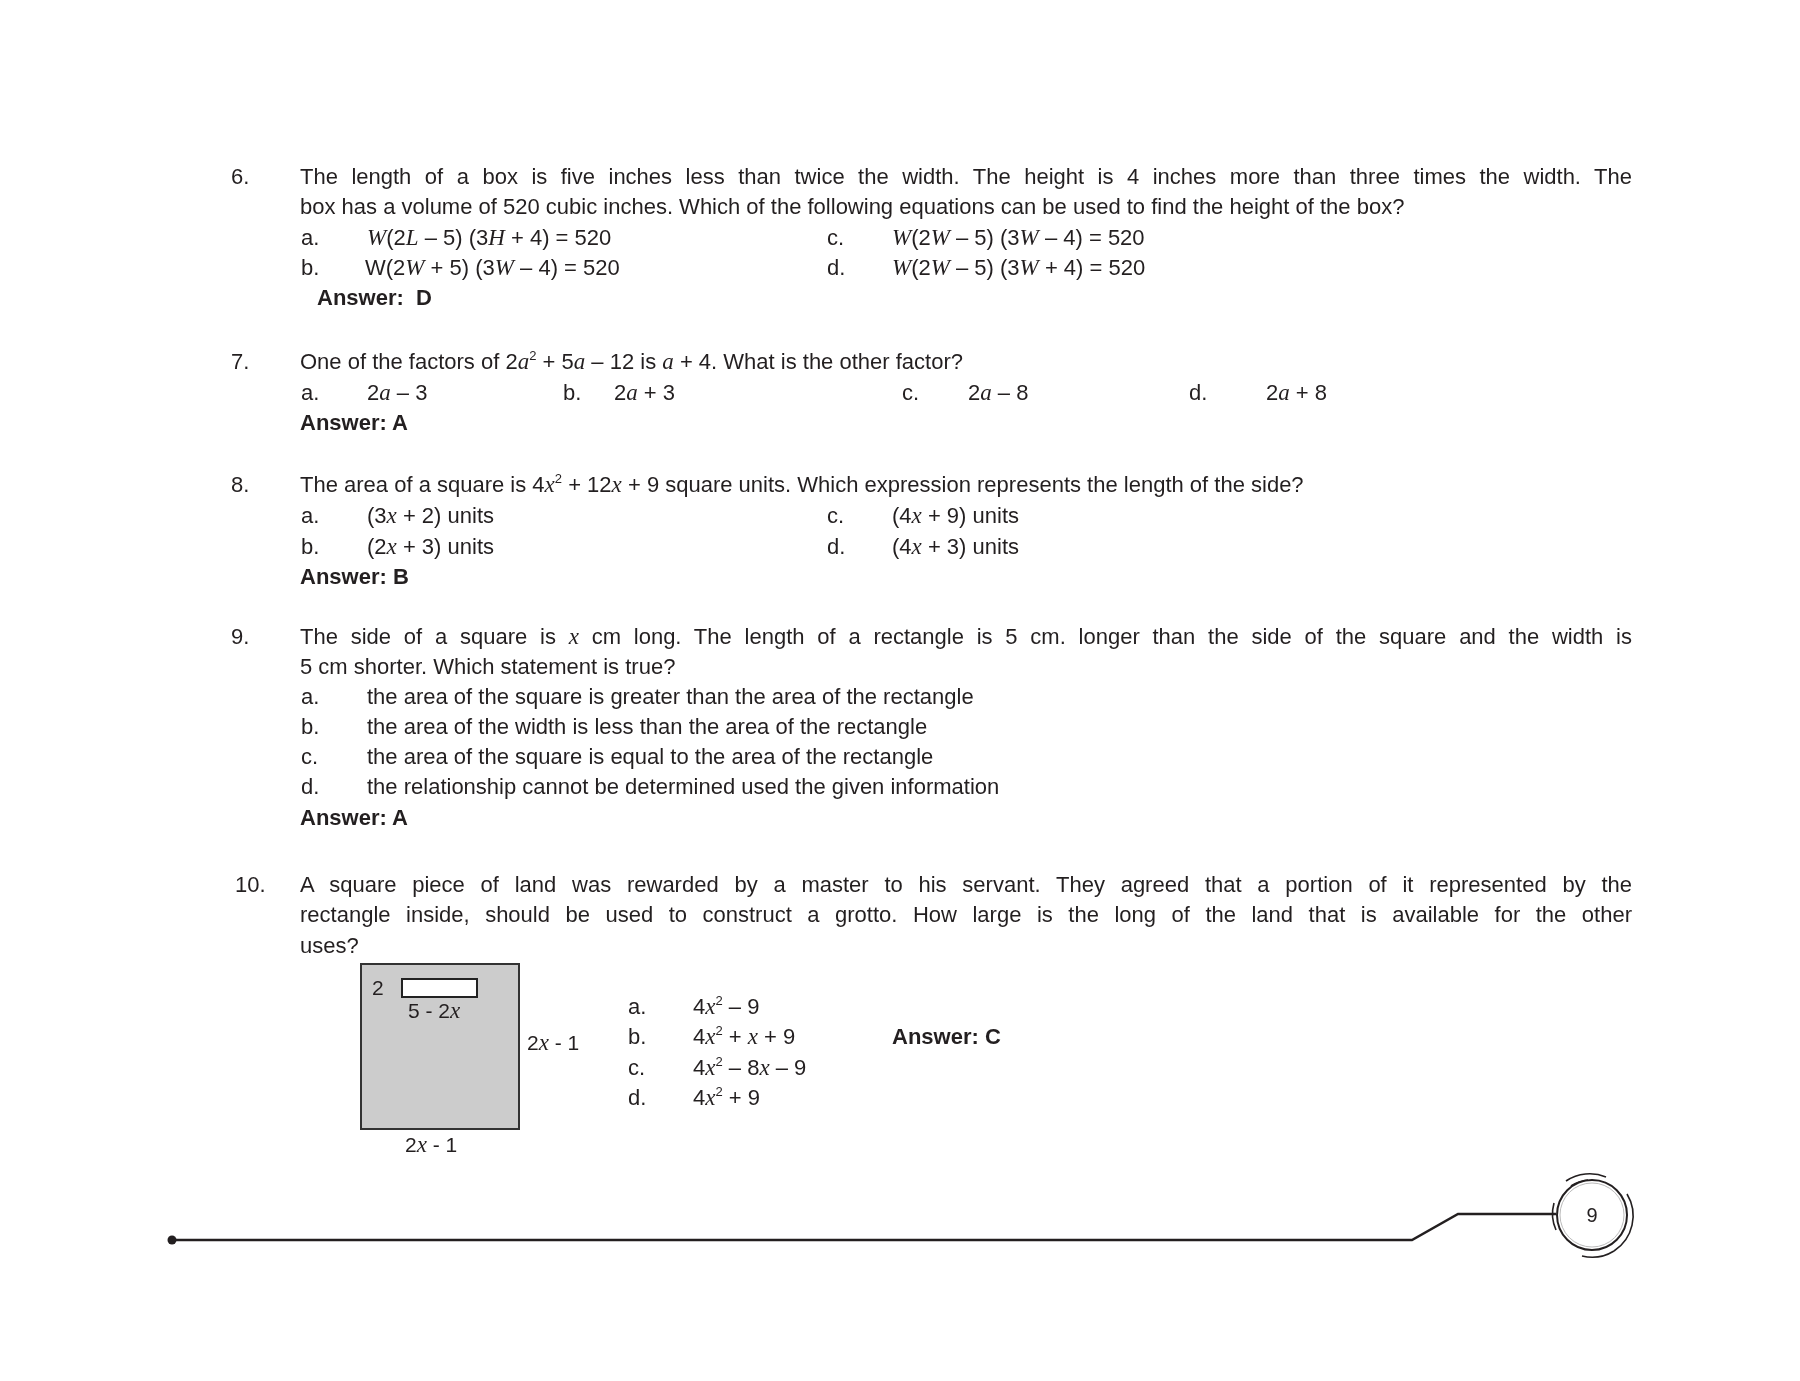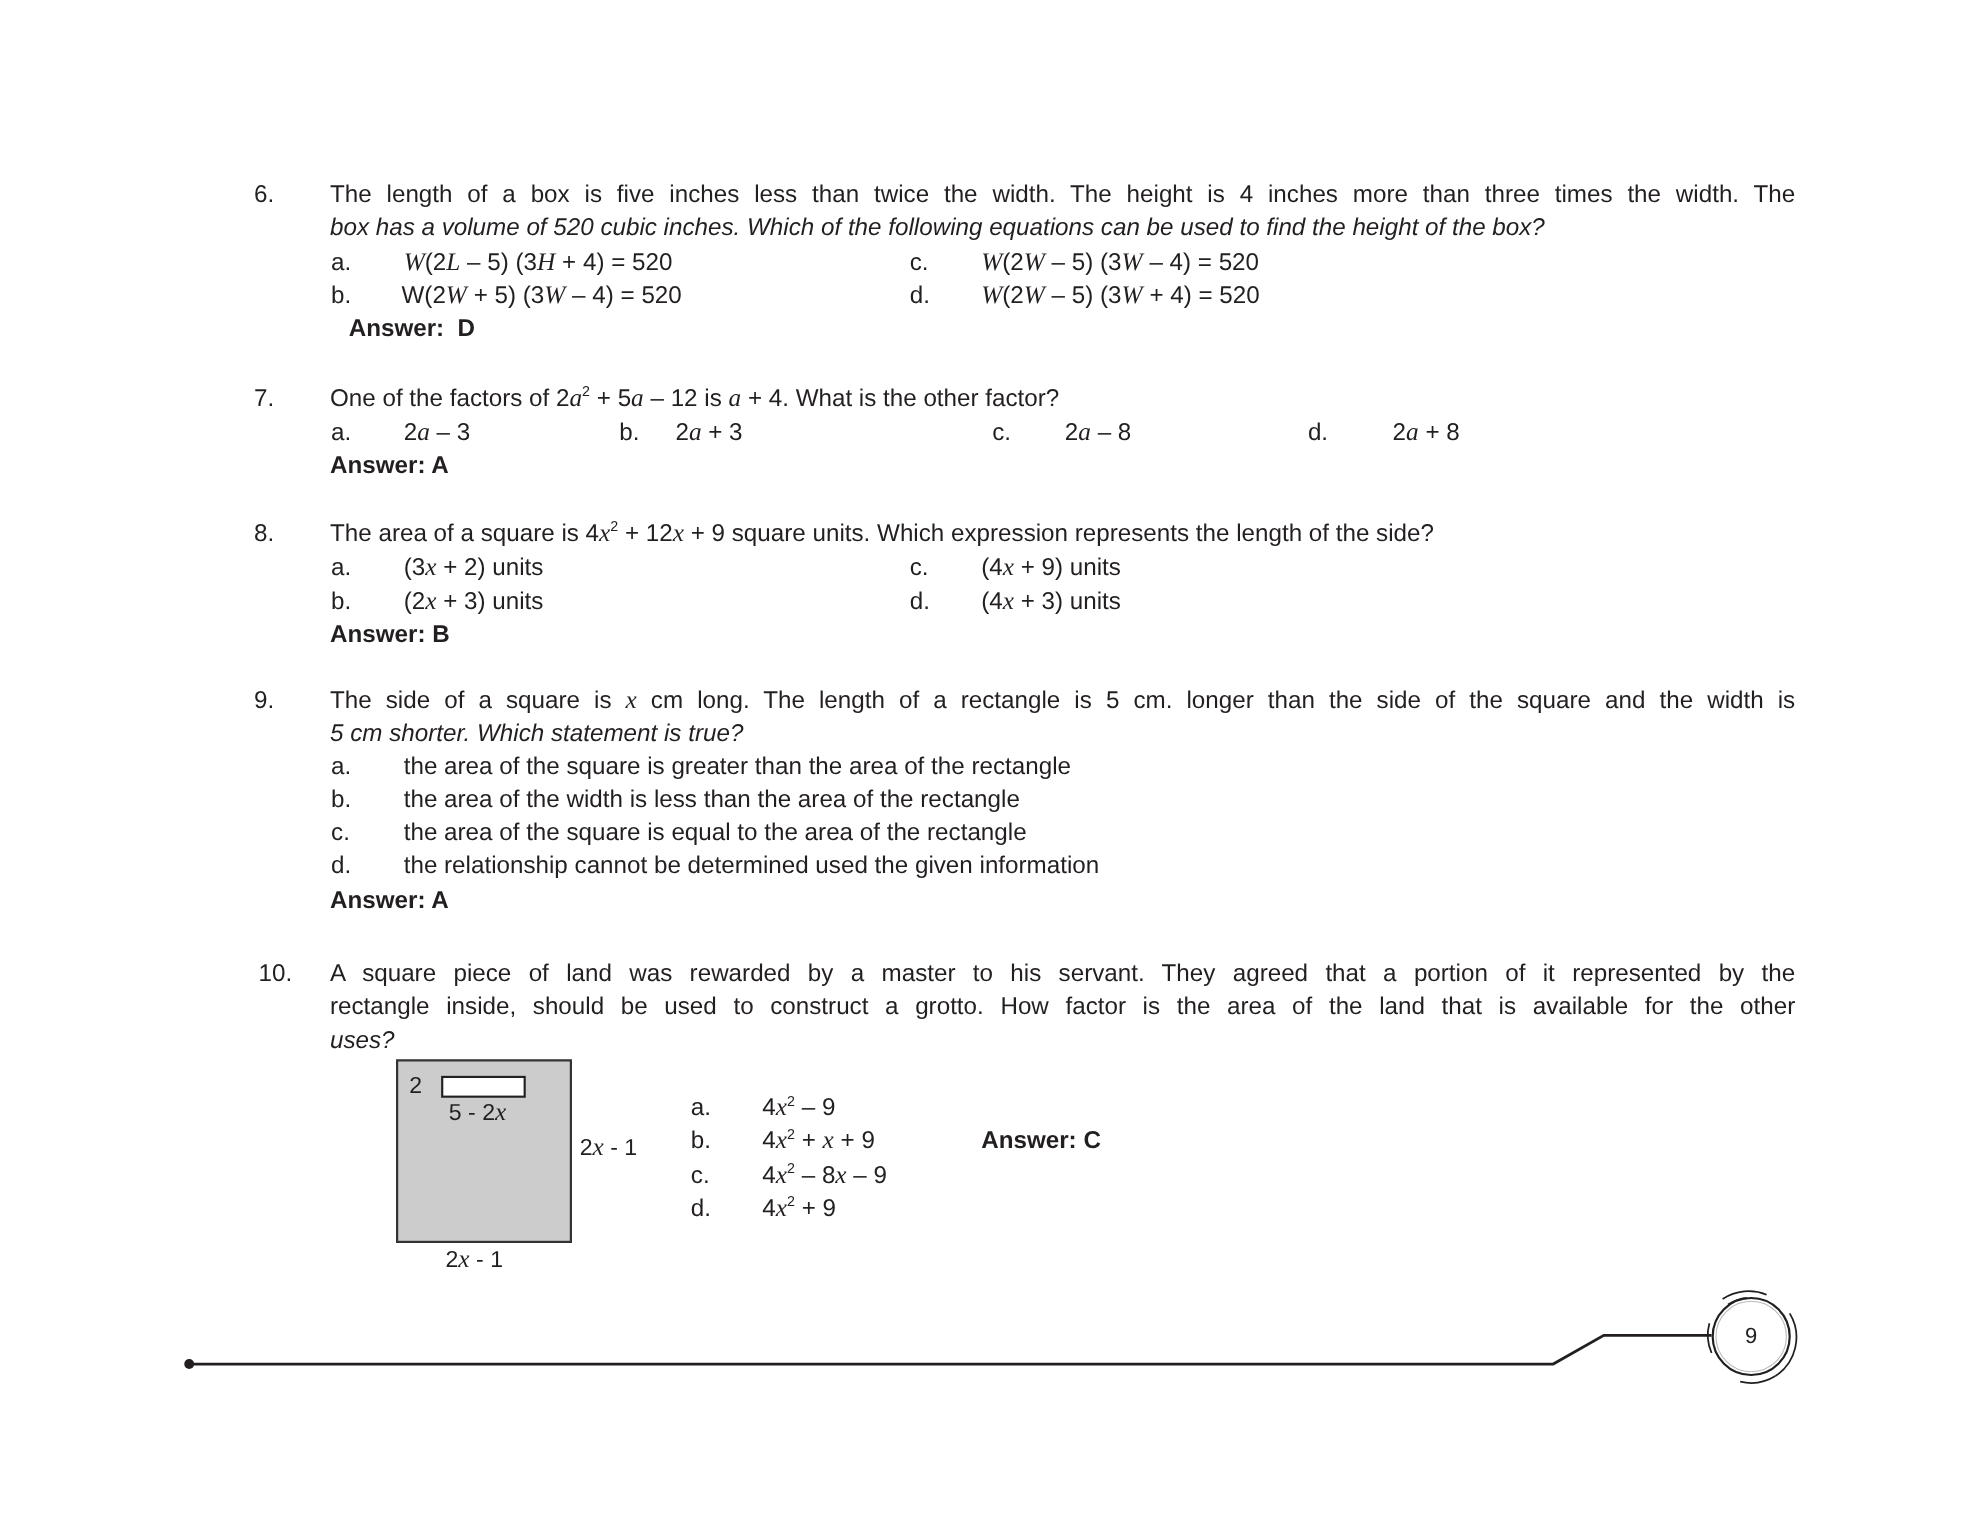--- a/index.html
+++ b/index.html
@@ -1,21 +1,21 @@
 <!DOCTYPE html>
 <html><head>
 <meta charset="utf-8">
 <style>
   html, body { margin: 0; padding: 0; background: #ffffff; }
   body { width: 1800px; height: 1381px; position: relative; overflow: hidden;
          font-family: "Liberation Sans", sans-serif; color: #231f20; font-size: 22px; }
   .abs { position: absolute; white-space: nowrap; line-height: 30px; height: 30px; }
   .num { left: 231px; }
   .para { left: 300px; width: 1332px; text-align: justify; text-align-last: justify; }
-  .para.last { text-align-last: left; font-style: italic; }
+  .para.last { text-align-last: left; }
   .lbl { }
   .val { }
   .ans { font-weight: bold; white-space: pre; }
   i.m { font-family: "Liberation Serif", serif; font-style: italic; font-size: 23px; }
   sup { font-size: 13px; vertical-align: 9px; line-height: 0; }
   .sq { position: absolute; left: 360px; top: 963px; width: 156px; height: 163px;
         background: #cccccc; border: 2px solid #333; }
   .inner { position: absolute; left: 401px; top: 978px; width: 73px; height: 16px;
            background: #ffffff; border: 2px solid #222; }
   .flab { position: absolute; white-space: nowrap; font-size: 21px; line-height: 24px; }
@@ -69,21 +69,21 @@
 <div class="abs lbl" style="top:712px;left:301px">b.</div>
 <div class="abs val" style="top:712px;left:367px">the area of the width is less than the area of the rectangle</div>
 <div class="abs lbl" style="top:742px;left:301px">c.</div>
 <div class="abs val" style="top:742px;left:367px">the area of the square is equal to the area of the rectangle</div>
 <div class="abs lbl" style="top:772px;left:301px">d.</div>
 <div class="abs val" style="top:772px;left:367px">the relationship cannot be determined used the given information</div>
 <div class="abs ans" style="top:803px;left:300px">Answer: A</div>
 
 <div class="abs num" style="top:870px;left:235px">10.</div>
 <div class="abs para" style="top:870px">A square piece of land was rewarded by a master to his servant. They agreed that a portion of it represented by the</div>
-<div class="abs para" style="top:900px">rectangle inside, should be used to construct a grotto. How factor is the area of the land that is available for the other</div>
+<div class="abs para" style="top:900px">rectangle inside, should be used to construct a grotto. How large is the long of the land that is available for the other</div>
 <div class="abs para last" style="top:931px">uses?</div>
 
 <div class="sq"></div>
 <div class="inner"></div>
 <div class="flab" style="left:372px;top:976px">2</div>
 <div class="flab" style="left:408px;top:999px">5 - 2<i class="m">x</i></div>
 <div class="flab" style="left:527px;top:1031px">2<i class="m">x</i> - 1</div>
 <div class="flab" style="left:405px;top:1133px">2<i class="m">x</i> - 1</div>
 
 <div class="abs lbl" style="top:992px;left:628px">a.</div>

